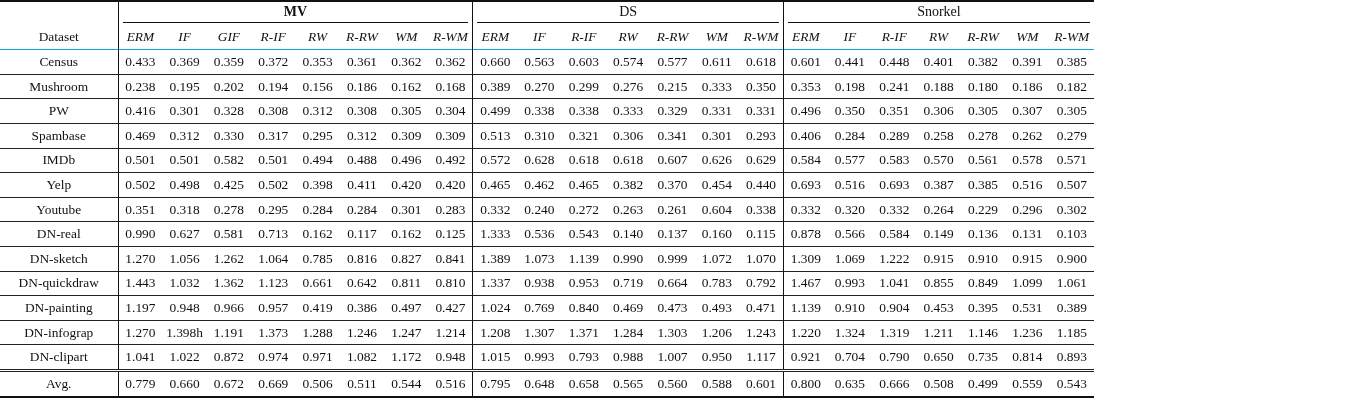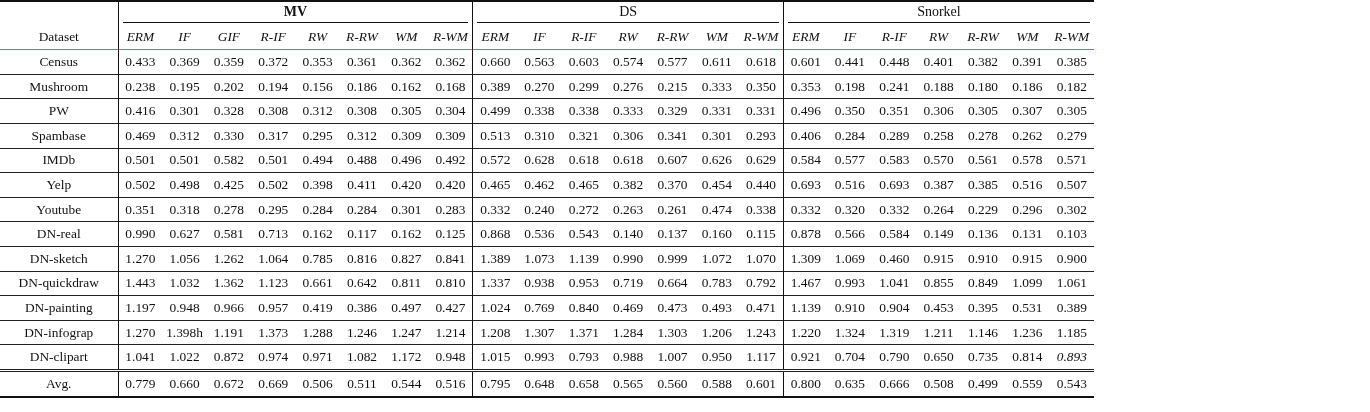--- a/index.html
+++ b/index.html
@@ -237,41 +237,41 @@
         <td class="">0.295</td>
         <td class="">0.284</td>
         <td class="">0.284</td>
         <td class="">0.301</td>
         <td class="">0.283</td>
         <td class="sep">0.332</td>
         <td class="best">0.240</td>
         <td class="">0.272</td>
         <td class="">0.263</td>
         <td class="">0.261</td>
-        <td class="">0.474</td>
+        <td class="">0.604</td>
         <td class="">0.338</td>
         <td class="sep">0.332</td>
         <td class="">0.320</td>
         <td class="">0.332</td>
         <td class="">0.264</td>
         <td class="best">0.229</td>
         <td class="">0.296</td>
         <td class="" style="border-right: 0px;">0.302</td>
       </tr>
       <tr>
         <td class="ds-name">DN-real</td>
         <td class="sep">0.990</td>
         <td class="">0.627</td>
         <td class="">0.581</td>
         <td class="">0.713</td>
         <td class="">0.162</td>
         <td class="best">0.117</td>
         <td class="">0.162</td>
         <td class="">0.125</td>
-        <td class="sep">0.868</td>
+        <td class="sep">1.333</td>
         <td class="">0.536</td>
         <td class="">0.543</td>
         <td class="">0.140</td>
         <td class="">0.137</td>
         <td class="">0.160</td>
         <td class="best">0.115</td>
         <td class="sep">0.878</td>
         <td class="">0.566</td>
         <td class="">0.584</td>
         <td class="">0.149</td>
@@ -291,21 +291,21 @@
         <td class="">0.841</td>
         <td class="sep">1.389</td>
         <td class="">1.073</td>
         <td class="">1.139</td>
         <td class="best">0.990</td>
         <td class="">0.999</td>
         <td class="">1.072</td>
         <td class="">1.070</td>
         <td class="sep">1.309</td>
         <td class="">1.069</td>
-        <td class="">0.460</td>
+        <td class="">1.222</td>
         <td class="">0.915</td>
         <td class="">0.910</td>
         <td class="">0.915</td>
         <td class="best" style="border-right: 0px;">0.900</td>
       </tr>
       <tr>
         <td class="ds-name">DN-quickdraw</td>
         <td class="sep">1.443</td>
         <td class="">1.032</td>
         <td class="">1.362</td>
@@ -395,21 +395,21 @@
         <td class="">0.988</td>
         <td class="">1.007</td>
         <td class="">0.950</td>
         <td class="">1.117</td>
         <td class="sep">0.921</td>
         <td class="">0.704</td>
         <td class="">0.790</td>
         <td class="best">0.650</td>
         <td class="">0.735</td>
         <td class="">0.814</td>
-        <td class="" style="border-right: 0px; font-style: italic;">0.893</td>
+        <td class="" style="border-right: 0px;">0.893</td>
       </tr>
       <tr class="avg">
         <td class="ds-name">Avg.</td>
         <td class="sep">0.779</td>
         <td class="">0.660</td>
         <td class="">0.672</td>
         <td class="">0.669</td>
         <td class="best">0.506</td>
         <td class="">0.511</td>
         <td class="">0.544</td>

